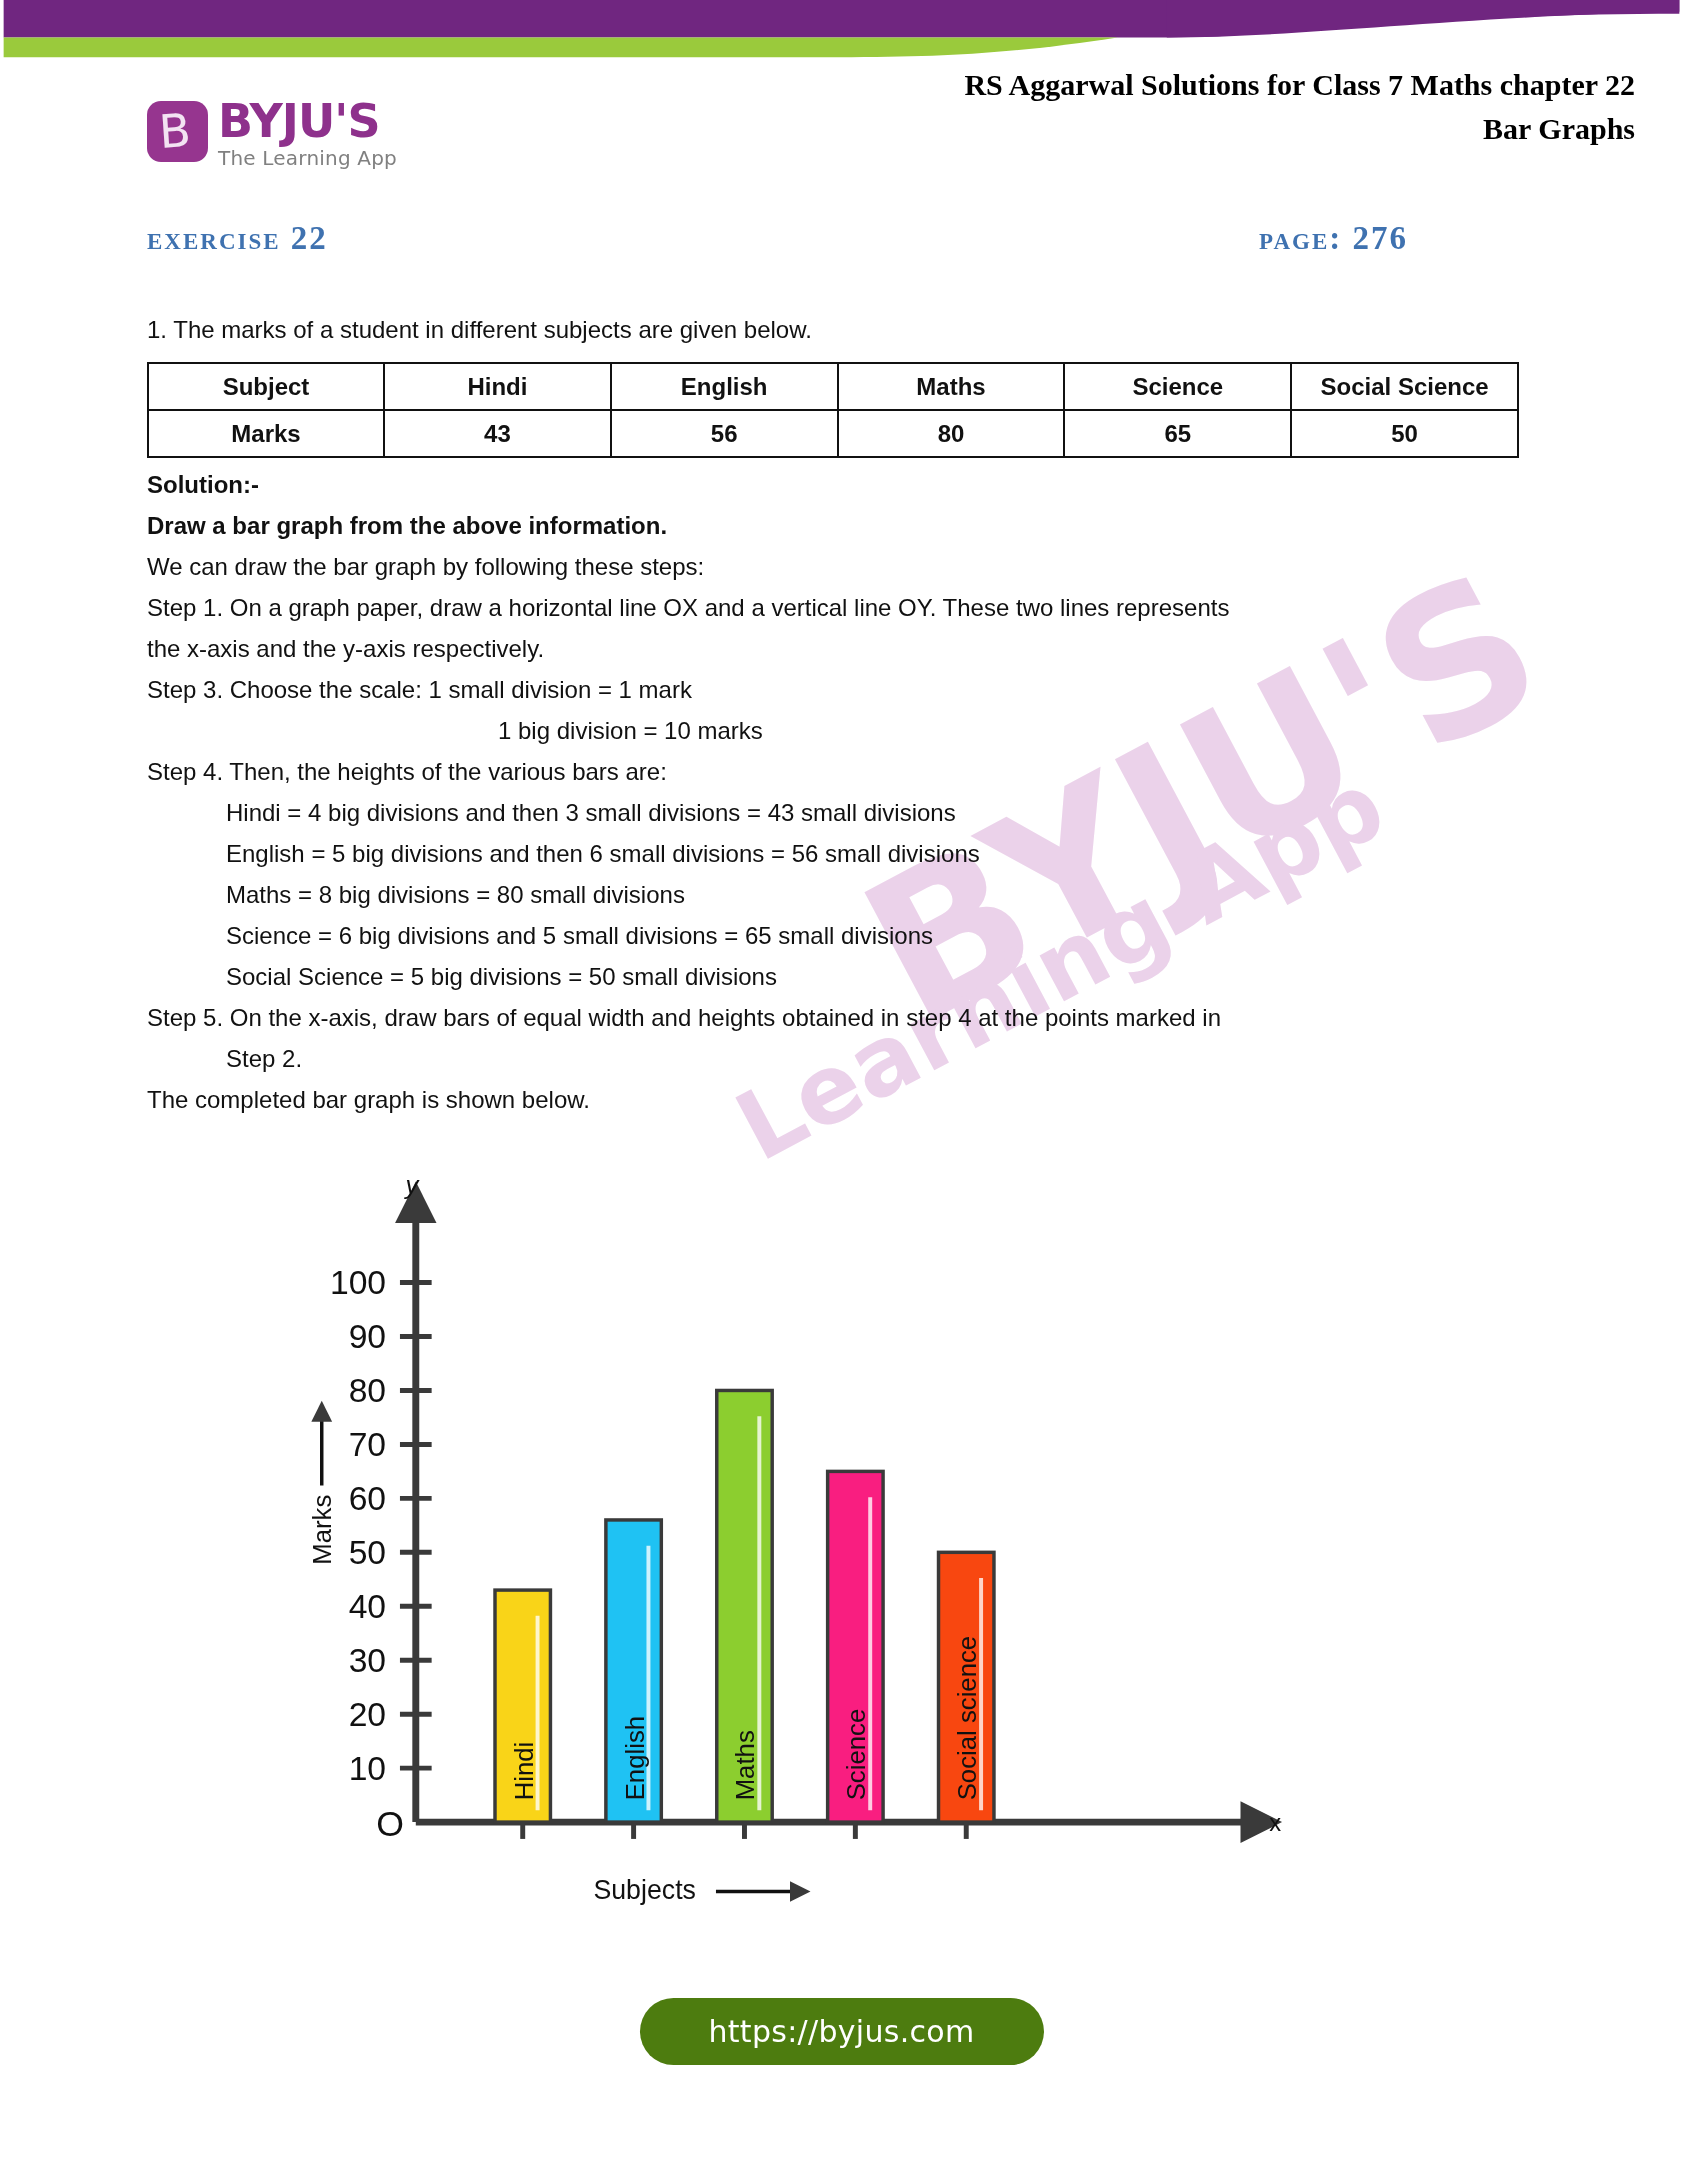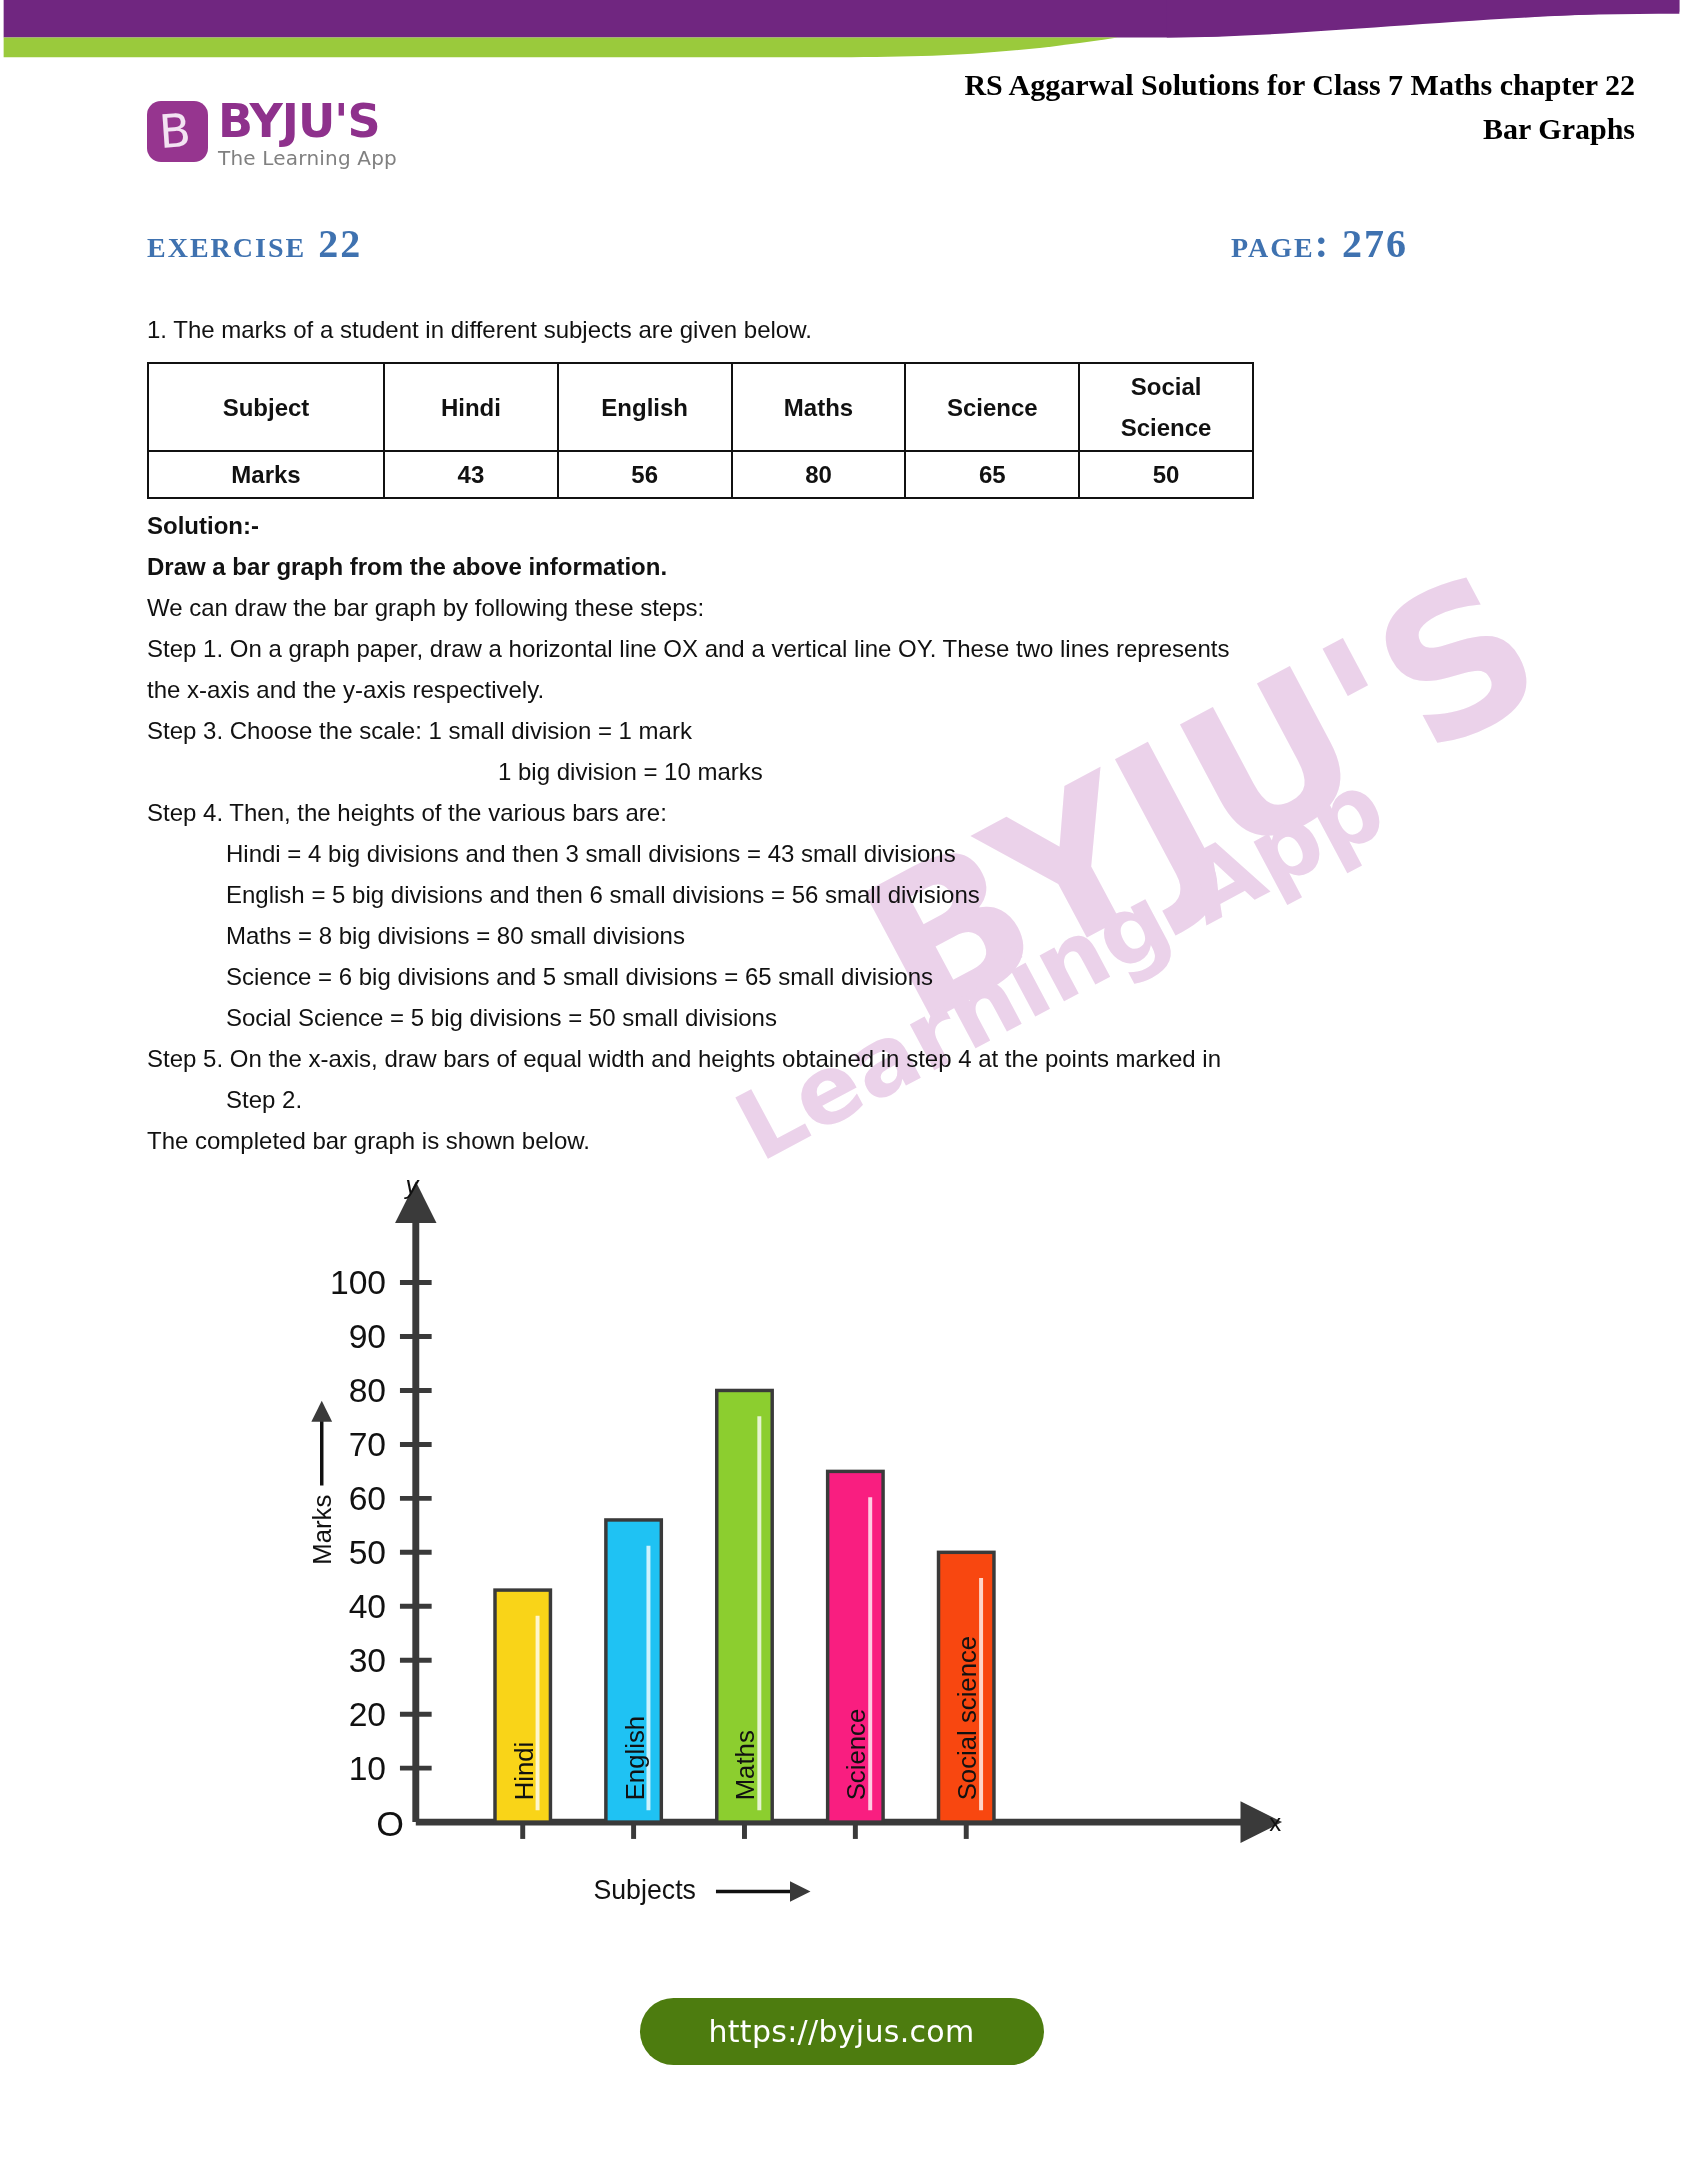--- a/index.html
+++ b/index.html
@@ -91,21 +91,21 @@
     top: 220px;
     left: 147px;
     width: 1390px;
     display: flex;
     justify-content: space-between;
     align-items: baseline;
   }
   .ex-label, .page-label {
     font-family: "Liberation Serif", serif;
     font-weight: bold;
-    font-size: 40px;
+    font-size: 33px;
     letter-spacing: 2px;
     color: #3F72B0;
     font-variant: small-caps;
     text-transform: lowercase;
   }
   .page-label { margin-right: 129px; }
 
   
   .content {
     position: absolute;
@@ -118,21 +118,21 @@
     color: #111;
   }
   .q-title { font-weight: normal; margin-bottom: 12px; }
   .bold { font-weight: bold; }
   .indent2 { padding-left: 351px; }
   .indent3 { padding-left: 79px; }
 
   
   table.marks {
     border-collapse: collapse;
-    width: 1107px;
+    width: 1372px;
     margin: 4px 0 6px 0;
     table-layout: fixed;
   }
   table.marks td {
     border: 2px solid #111;
     text-align: center;
     font-weight: bold;
     font-size: 24px;
     height: 38px;
     padding: 2px 4px;

